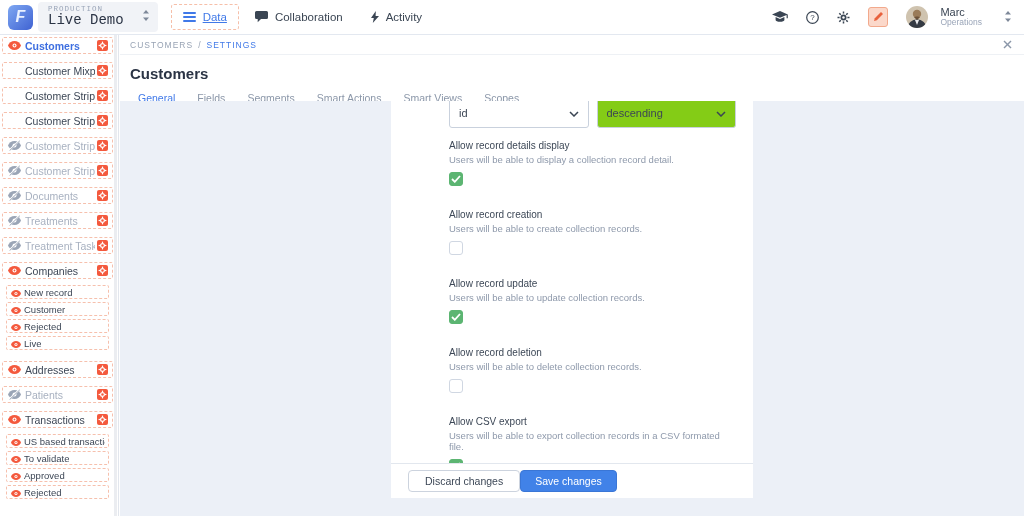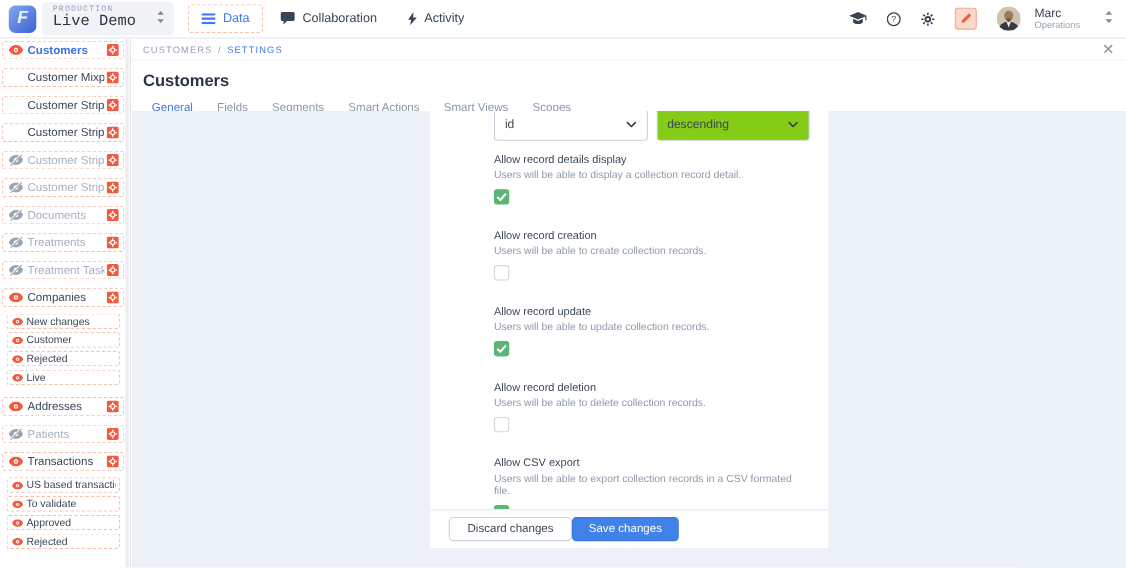--- a/index.html
+++ b/index.html
@@ -15,21 +15,21 @@
     font-style:italic; font-size:16px; display:flex; align-items:center; justify-content:center; }
   .env-select { margin-left:5px; height:30px; background:#f1f3f7; border-radius:4px;
     display:flex; align-items:center; padding:0 8px 0 10px; cursor:pointer; min-width:98px;font-family:Liberation Mono, monospace; }
   .env-texts { display:flex; flex-direction:column; line-height:1.1; margin-right:14px; }
   .env-label { font-size:7.5px; letter-spacing:1px; color:#9aa5b8; }
   .env-name { font-size:14px; color:#2b3445; }
   .nav-tabs { display:flex; align-items:center; margin-left:13px; gap:4px; }
   .nav-tab { display:flex; align-items:center; gap:7px; font-size:11.5px; color:#3a4553;
     padding:5px 11px; border:1px dashed transparent; border-radius:3px; cursor:pointer; height:26px; }
   .nav-tab.dashed { border-color:#f6bfa9; }
-  .nav-tab.active { color:#4079e8; }
+  .nav-tab.active { color:#4079e8;text-decoration:underline; }
   .nav-tab svg { display:block; }
   .nav-right { margin-left:auto; display:flex; align-items:center; gap:18px; padding-right:12px; }
   .icon-btn { background:none; border:none; cursor:pointer; display:flex; align-items:center; padding:0; }
   .edit-btn { width:20px; height:20px; background:#fbd8ca; border:1px solid #f2a98c;
     border-radius:3px; display:flex; align-items:center; justify-content:center; cursor:pointer; }
   .user-chip { display:flex; align-items:center; gap:12px; cursor:pointer; }
   .avatar { width:22px; height:22px; border-radius:50%; overflow:hidden; flex:none; }
   .user-texts { display:flex; flex-direction:column; line-height:1.15; }
   .user-name { font-size:11px; color:#3a4553; }
   .user-role { font-size:8.5px; color:#9aa5b8; }
@@ -401,21 +401,21 @@
               <circle cx="5.5" cy="5.5" r="1.9" fill="none" stroke="#fff" stroke-width="1.2"></circle>
             </svg>
           </span>
         </div>
         <div class="side-sub">
           <span><svg width="10" height="7" viewBox="0 0 13 9">
               <path d="M6.5 0C3.4 0 .9 1.9 0 4.5.9 7.1 3.4 9 6.5 9S12.1 7.1 13 4.5C12.1 1.9 9.6 0 6.5 0z" fill="#f4593d"></path>
               <circle cx="6.5" cy="4.5" r="2" fill="#fff"></circle>
               <circle cx="6.5" cy="4.5" r="0.9" fill="#f4593d"></circle>
             </svg></span>
-          <span class="lbl">New changes</span>
+          <span class="lbl">New record</span>
         </div>
         <div class="side-sub">
           <span><svg width="10" height="7" viewBox="0 0 13 9">
               <path d="M6.5 0C3.4 0 .9 1.9 0 4.5.9 7.1 3.4 9 6.5 9S12.1 7.1 13 4.5C12.1 1.9 9.6 0 6.5 0z" fill="#f4593d"></path>
               <circle cx="6.5" cy="4.5" r="2" fill="#fff"></circle>
               <circle cx="6.5" cy="4.5" r="0.9" fill="#f4593d"></circle>
             </svg></span>
           <span class="lbl">Customer</span>
         </div>
         <div class="side-sub">

